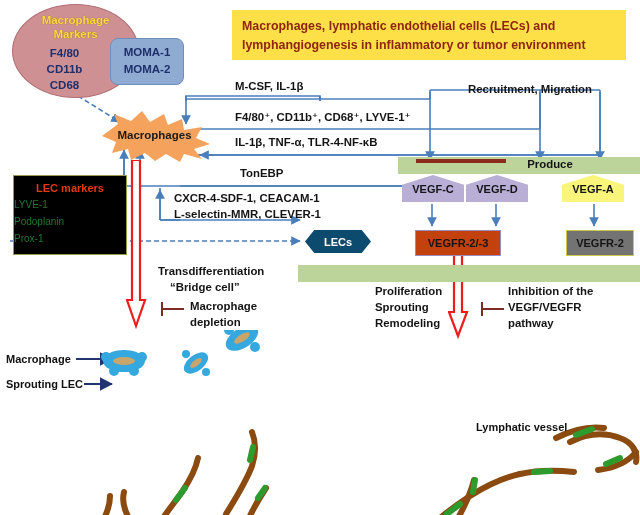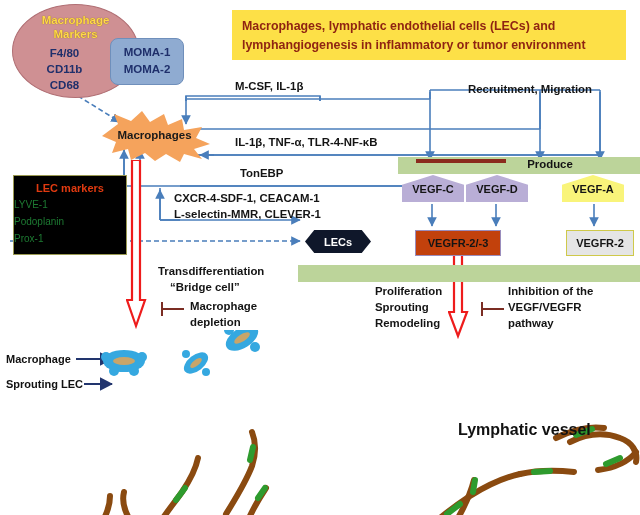--- a/index.html
+++ b/index.html
@@ -51,38 +51,38 @@
   #band-top{left:398px;top:157px;width:242px;height:17px;}
   #band-bot{left:298px;top:265px;width:342px;height:17px;}
   #produce-label{left:500px;top:158px;width:100px;text-align:center;
       font-size:11.4px;font-weight:bold;color:#141414;}
   #maroon-bar{left:416px;top:159px;width:90px;height:4px;background:#8b2b1d;}
 
   
   .node{position:absolute;display:flex;align-items:center;justify-content:center;
         font-weight:bold;color:#141414;}
   .pent-purple{background:#b9aed6;}
-  .hex-green{background:#0f172a;}
+  .hex-green{background:#0c4a6e;}
   .rect-purple{background:#c2410c;border:1px solid #9a8dbd;}
-  .rect-yellow{background:#e5e5e5;border:1px solid #cfc94a;}
+  .rect-yellow{background:#737373;border:1px solid #cfc94a;}
   .pent-yellow{background:#f9f47a;}
   .clip-pent{clip-path:polygon(50% 0%,100% 36%,100% 100%,0% 100%,0% 36%);}
   .clip-hex{clip-path:polygon(14% 0%,86% 0%,100% 50%,86% 100%,14% 100%,0% 50%);}
 
   #vegf-c{left:402px;top:175px;width:62px;height:27px;font-size:11px;}
   #vegf-d{left:466px;top:175px;width:62px;height:27px;font-size:11px;}
   #vegf-a{left:562px;top:175px;width:62px;height:27px;font-size:11px;}
   #lecs{left:305px;top:230px;width:66px;height:23px;font-size:11px;color:#fff;}
   #vegfr23{left:415px;top:230px;width:84px;height:24px;font-size:11px;}
   #vegfr2{left:566px;top:230px;width:66px;height:24px;font-size:11px;}
 
   
   #lbl-macrophage-bottom{left:6px;top:353px;font-size:11px;font-weight:bold;color:#111;}
   #lbl-sprouting-lec{left:6px;top:378px;font-size:11px;font-weight:bold;color:#111;}
-  #lbl-lymphatic-vessel{left:458px;top:421px;font-size:16px;font-weight:bold;color:#111;}
+  #lbl-lymphatic-vessel{left:476px;top:421px;font-size:11px;font-weight:bold;color:#111;}
 </style>
 </head>
 <body>
 
 <div class="stage">
 
   <svg class="abs" style="left:0;top:0" width="640" height="515">
     <defs>
       <marker id="ab" markerWidth="7" markerHeight="7" refX="5.5" refY="3" orient="auto">
           <path d="M0,0 L6,3 L0,6 z" fill="#4a7ebb"></path>
@@ -190,20 +190,21 @@
   <div class="txt" id="macrophages-burst-label">Macrophages</div>
 
   <div class="abs" id="lec-markers">
     <div class="hd">LEC markers</div>
     <div class="it i1">LYVE-1</div>
     <div class="it i2">Podoplanin</div>
     <div class="it i3">Prox-1</div>
   </div>
 
   <div class="txt lbl-lg" style="left:235px;top:80px">M-CSF, IL-1β</div>
+  <div class="txt lbl-lg" style="left:235px;top:110px">F4/80⁺, CD11b⁺, CD68⁺, LYVE-1⁺</div>
   <div class="txt lbl-lg" style="left:235px;top:136px">IL-1β, TNF-α, TLR-4-NF-κB</div>
   <div class="txt lbl-lg" style="left:468px;top:83px">Recruitment, Migration</div>
   <div class="txt lbl-lg" style="left:240px;top:167px">TonEBP</div>
   <div class="txt lbl-lg" style="left:174px;top:192px">CXCR-4-SDF-1, CEACAM-1</div>
   <div class="txt lbl-lg" style="left:174px;top:208px">L-selectin-MMR, CLEVER-1</div>
 
   <div class="abs greenband" id="band-top"></div>
   <div class="abs" id="maroon-bar"></div>
   <div class="txt" id="produce-label">Produce</div>
   <div class="abs greenband" id="band-bot"></div>

